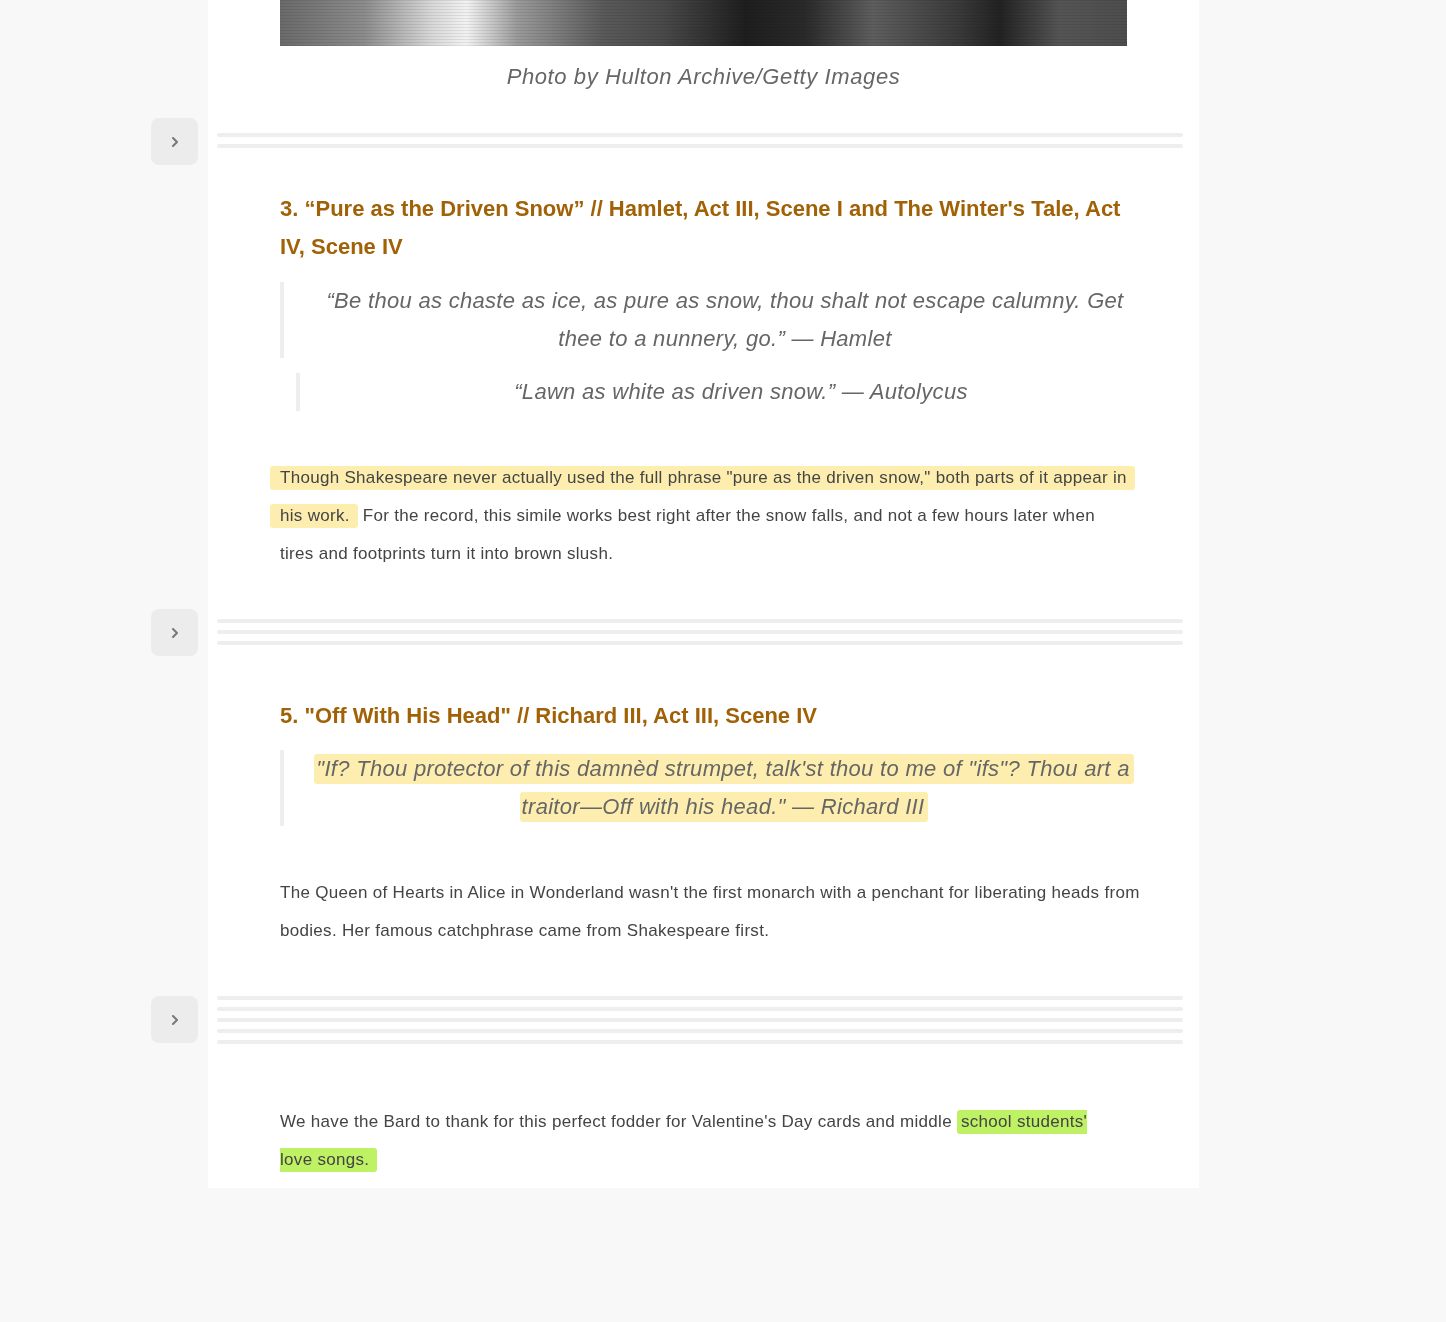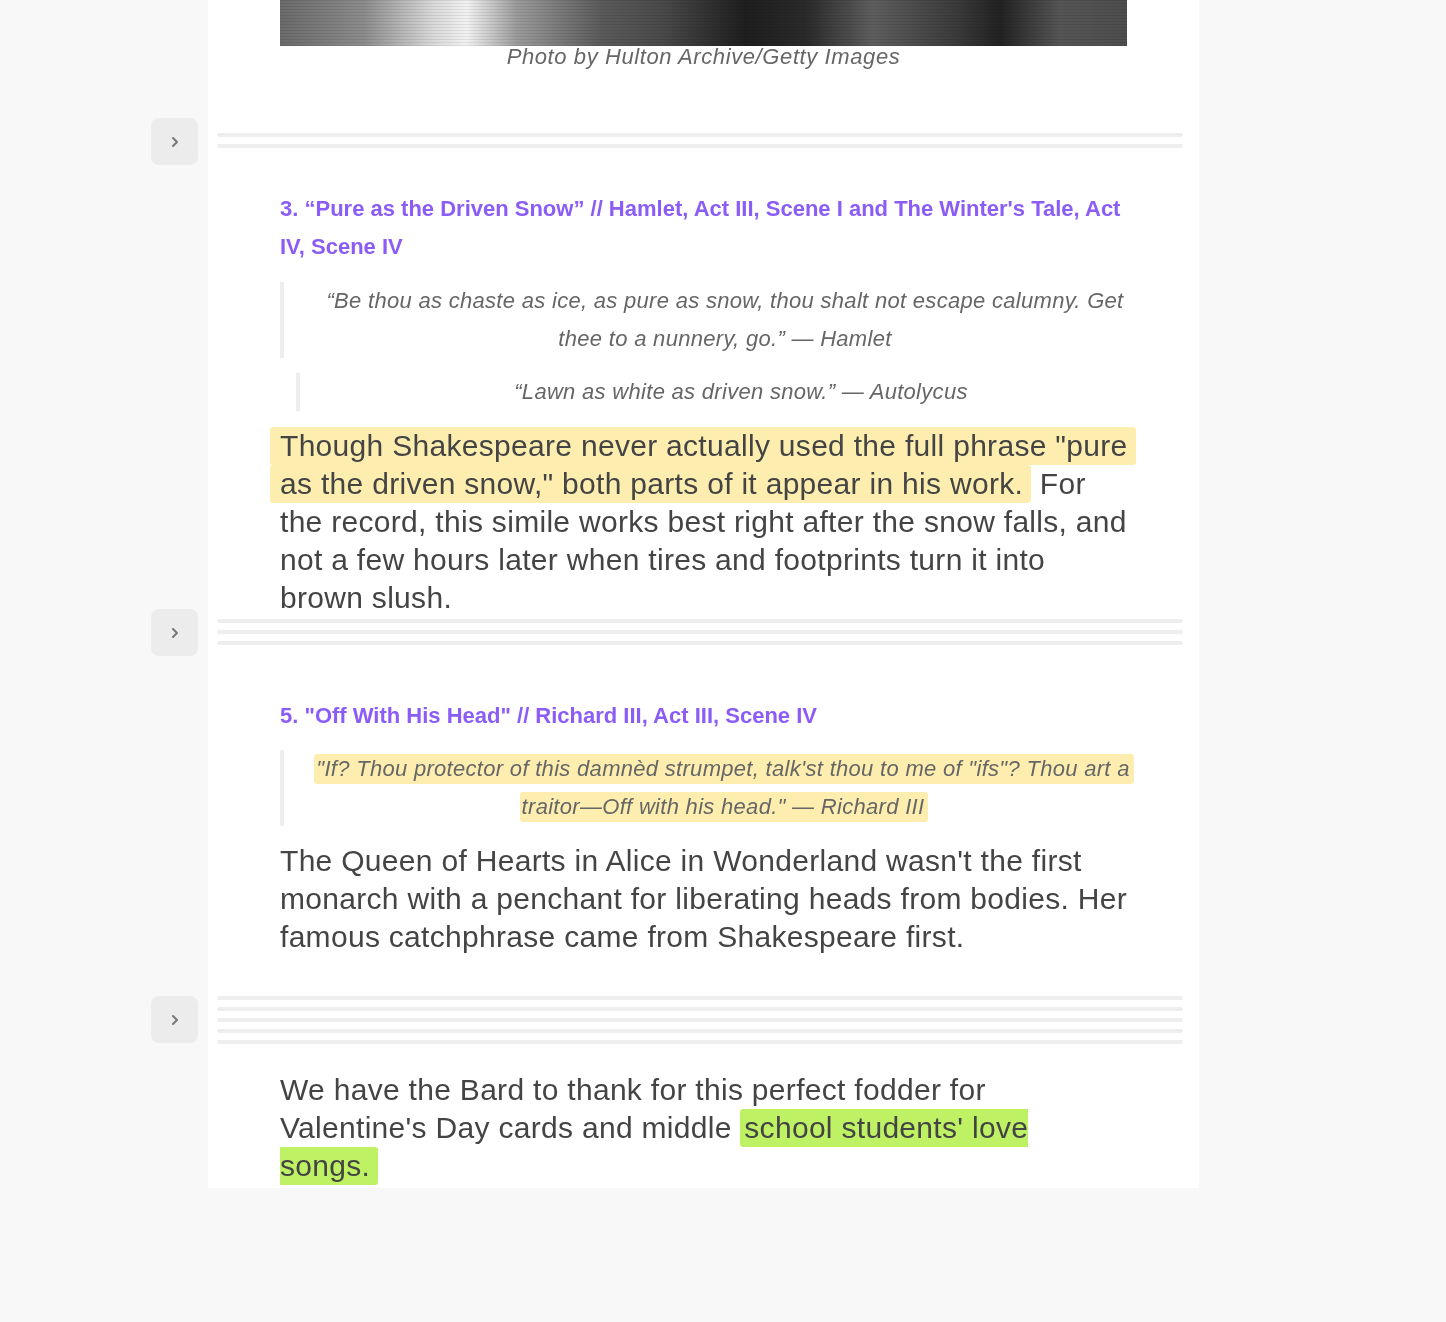--- a/index.html
+++ b/index.html
@@ -11,52 +11,52 @@
     background: #ffffff;
   }
 
   .photo {
     position: absolute; left: 280px; top: 0; width: 847px; height: 46px;
     background:
       repeating-linear-gradient(0deg, rgba(0,0,0,0.08) 0 1px, transparent 1px 3px),
       linear-gradient(90deg, #6a6a6a 0%, #8c8c8c 10%, #d8d8d8 18%, #f2f2f2 22%, #9a9a9a 28%, #5a5a5a 38%, #4a4a4a 45%, #1e1e1e 55%, #2a2a2a 62%, #5e5e5e 70%, #3a3a3a 80%, #222 85%, #555 92%, #4d4d4d 100%);
   }
   .caption {
-    position: absolute; left: 280px; width: 847px; top: 44px;
+    position: absolute; left: 280px; width: 847px; top: 64px;
     text-align: center; font-style: italic; font-size: 22px; color: #666;
     letter-spacing: 0.6px;
   }
 
   .collapse-btn {
     position: absolute; left: 151px; width: 47px; height: 47px;
     background: #ececec; border-radius: 8px;
     display: flex; align-items: center; justify-content: center;
     cursor: pointer;
   }
   .collapse-btn svg { width: 14px; height: 14px; }
 
   .lines { position: absolute; left: 217px; width: 966px; }
   .lines .ln { height: 4px; background: #eeeeee; border-radius: 2px; margin-bottom: 7px; }
 
   .heading {
     position: absolute; left: 280px; width: 850px;
-    font-size: 22px; font-weight: bold; color: #8b5cf6; line-height: 38px;
+    font-size: 22px; font-weight: bold; color: #a16207; line-height: 38px;
   }
 
   .quote {
     position: absolute; left: 280px; width: 860px;
     border-left: 4px solid #eeeeee; padding-left: 26px;
     font-style: italic; font-size: 22px; color: #666; line-height: 38px;
     letter-spacing: 0.3px;
     text-align: center;
   }
 
   .para {
     position: absolute; left: 280px; width: 860px;
-    font-size: 30px; color: #444; line-height: 38px; letter-spacing: 0.3px;
+    font-size: 17px; color: #444; line-height: 38px; letter-spacing: 0.3px; margin-top: 32px;
   }
 
   .hl {
     background: #fdeeb0; border-radius: 3px;
     padding: 2px 8px 3px 10px; margin-left: -10px;
     -webkit-box-decoration-break: clone; box-decoration-break: clone;
   }
   .hl-inline { background: #bef264; border-radius: 3px; padding: 2px 8px 3px 4px; }
   .quote .hl { padding: 2px 4px 3px 2px; margin-left: -2px; }
 </style>

